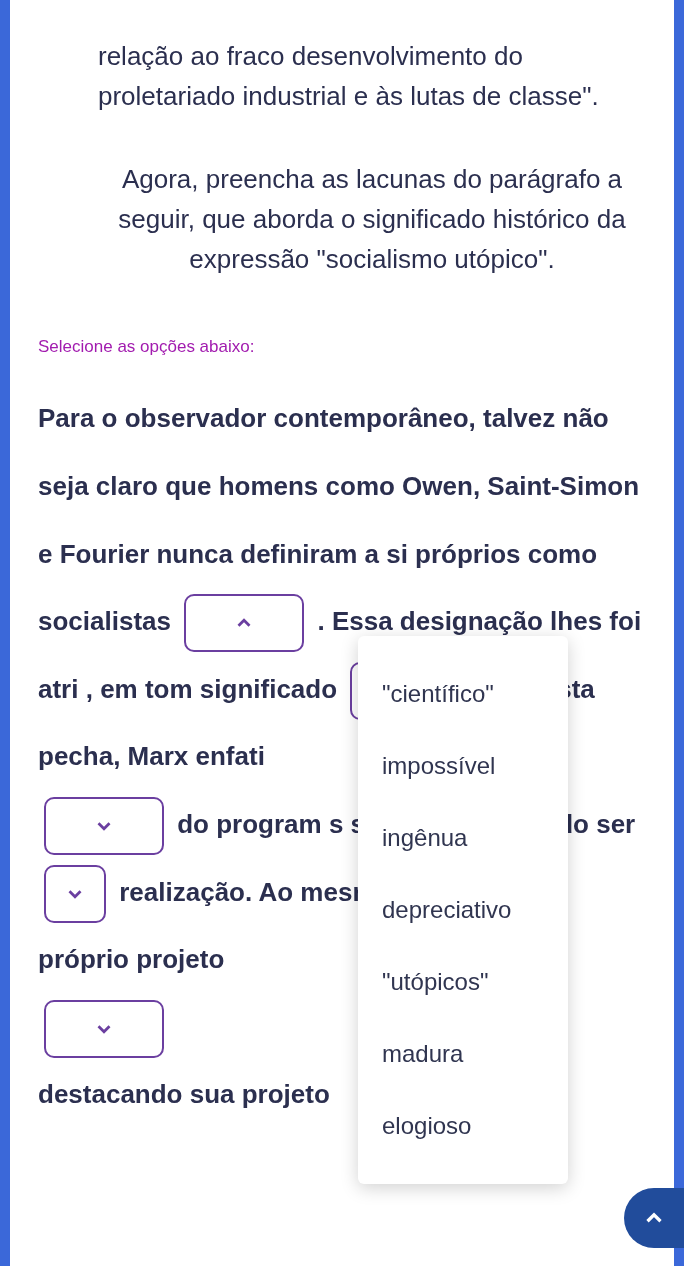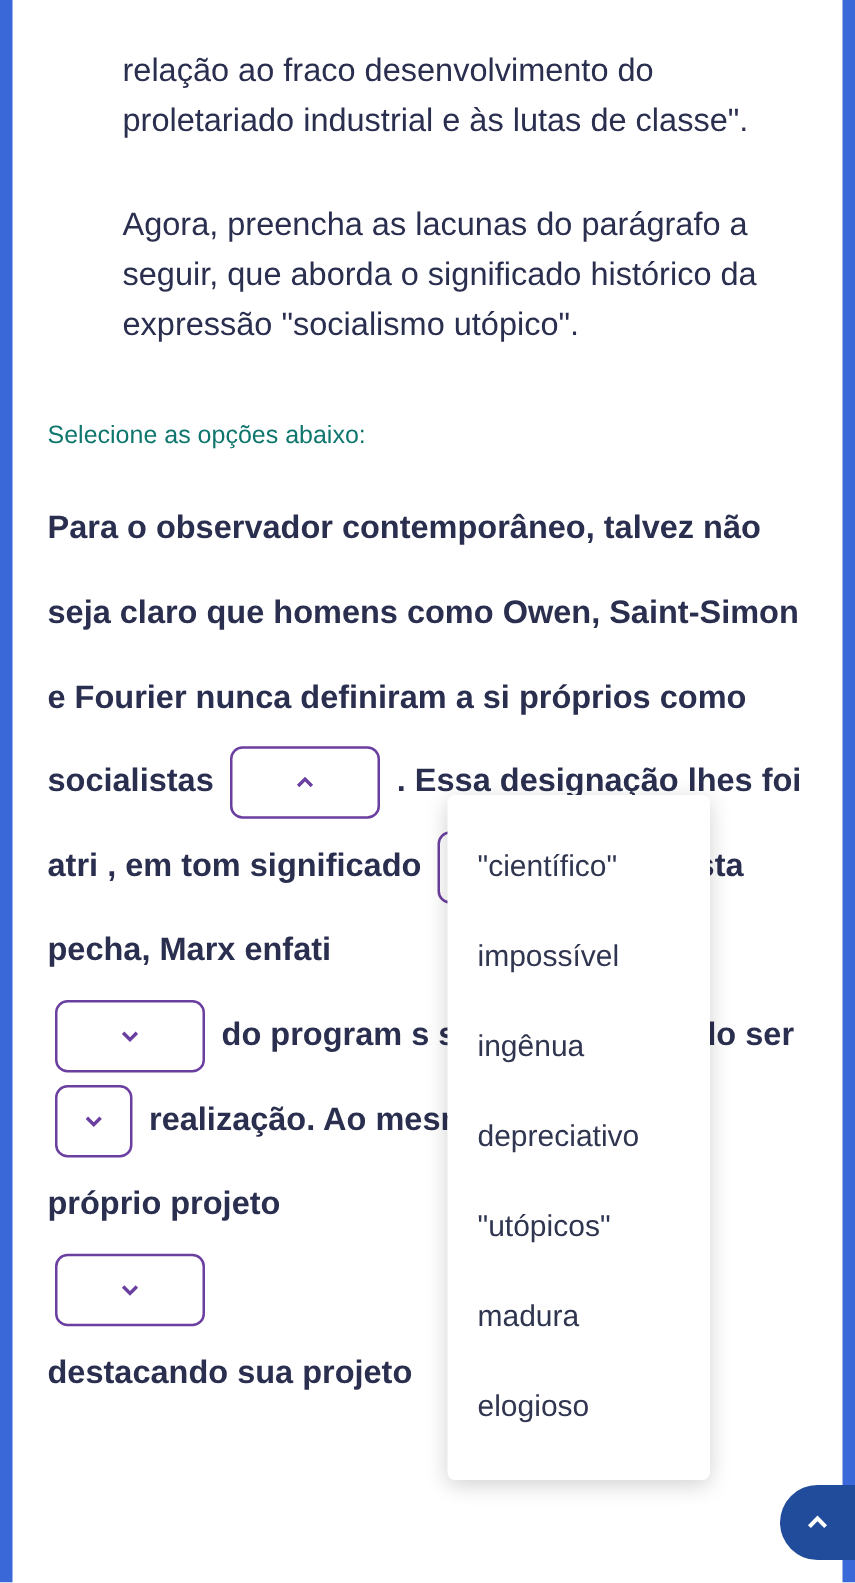--- a/index.html
+++ b/index.html
@@ -40,26 +40,26 @@
     padding: 0 28px 40px 28px;
     margin-top: 36px;
   }
   .paragraph {
     font-size: 26px;
     line-height: 1.55;
     color: #2b2f4f;
     margin-top: 0;
     margin-left: 60px;
   }
-  .paragraph + .paragraph { margin-top: 42px; }
+  .paragraph + .paragraph { margin-top: 42px; text-align: center; }
   .instr {
     margin-top: 58px;
     margin-bottom: 28px;
-    font-size: 20px;
-    color: #0f766e;
+    font-size: 17px;
+    color: #a21caf;
   }
   .fill-text {
     font-size: 26px;
     line-height: 2.6;
     color: #2b2f4f;
   }
   .dropdown {
     display: inline-flex;
     align-items: center;
     justify-content: center;

